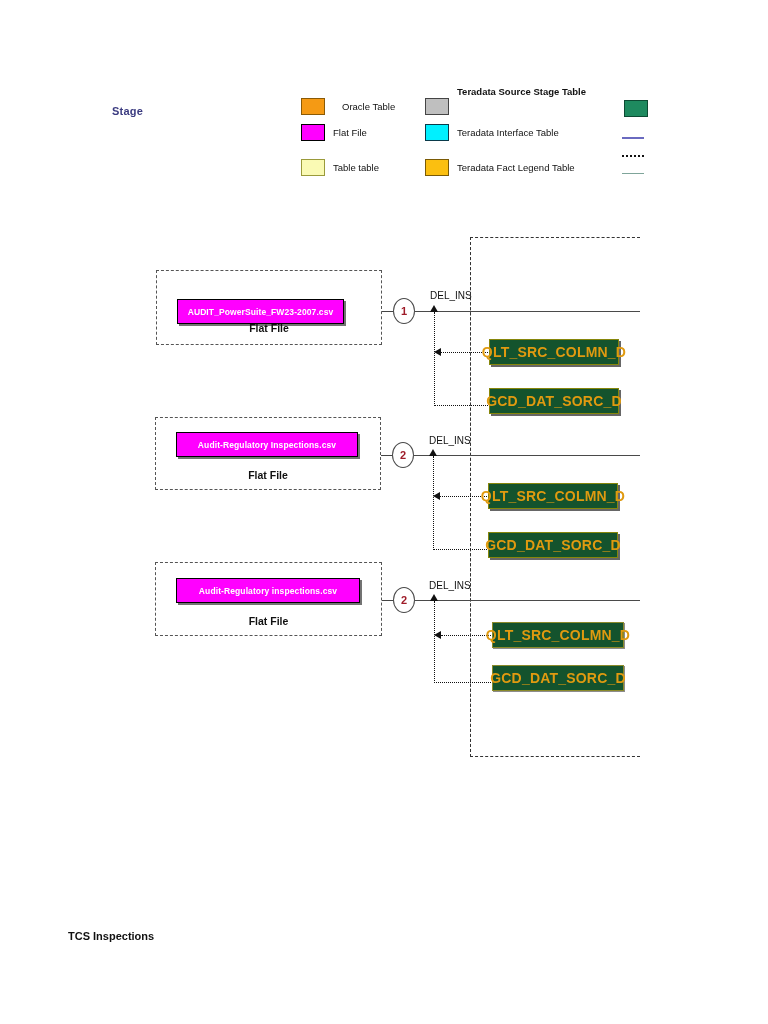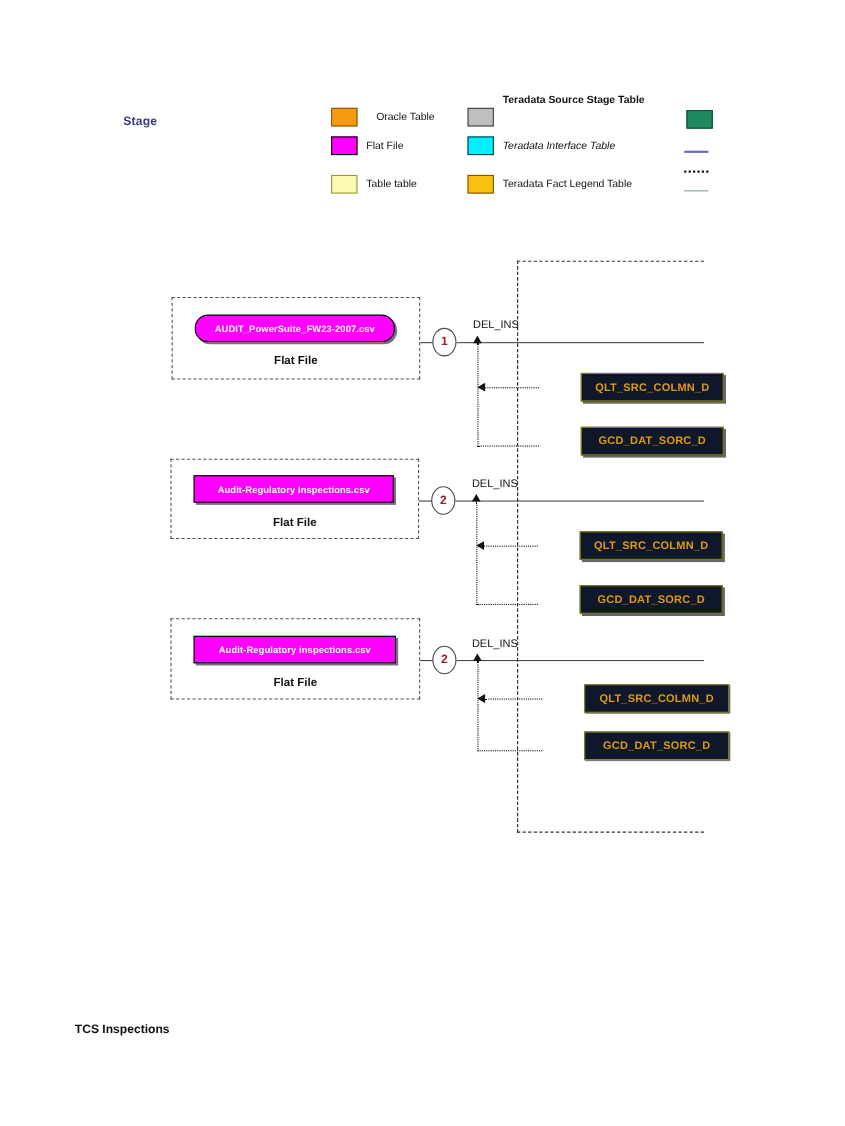--- a/index.html
+++ b/index.html
@@ -76,33 +76,32 @@
     font-size: 10.5px;
     font-weight: bold;
     color: #111111;
     text-align: center;
     white-space: nowrap;
   }
 
   
   .lk-box {
     position: absolute;
-    background: #0f172a;
+    background: #14532d;
     border: 1px solid #86860b;
     box-sizing: border-box;
     box-shadow: 2px 2px 0 rgba(0,0,0,0.6);
     color: #e09a10;
-    font-size: 10px;
+    font-size: 14px;
     font-weight: bold;
     letter-spacing: 0.2px;
     display: flex;
     align-items: center;
     justify-content: center;
     text-align: center;
-    margin-left: 39px;
   }
   .lk-box.thin {
     border: 1px solid #8a8a2a;
     box-shadow: 1px 1px 0 rgba(0,0,0,0.45);
   }
 
   
   .solid-line {
     position: absolute;
     height: 0;
@@ -204,34 +203,34 @@
   <div class="legend-swatch" style="left:301px; top:124px; background:#FF00FF; border:1.5px solid #000000;"></div>
   <div class="legend-label" style="left:333px; top:124px;">Flat File</div>
 
   <div class="legend-swatch" style="left:301px; top:159px; background:#FAFAB4; border:1.5px solid #9a9a3a;"></div>
   <div class="legend-label" style="left:333px; top:159px;">Table table</div>
 
   <div class="legend-swatch" style="left:425px; top:98px; background:#BFBFBF; border:1.5px solid #444444;"></div>
   <div class="legend-label" style="left:457px; top:83px;font-weight:bold;">Teradata Source Stage Table</div>
 
   <div class="legend-swatch" style="left:425px; top:124px; background:#00F0FF; border:1.5px solid #0a3a4a;"></div>
-  <div class="legend-label" style="left:457px; top:124px;font-style:italic;">Teradata Interface Table</div>
+  <div class="legend-label" style="left:457px; top:124px;">Teradata Interface Table</div>
 
   <div class="legend-swatch" style="left:425px; top:159px; background:#FBBF10; border:1.5px solid #7a5a05;"></div>
   <div class="legend-label" style="left:457px; top:159px;">Teradata Fact Legend Table</div>
 
   <div class="legend-swatch" style="left:624px; top:100px; background:#1E8A5F; border:1.5px solid #0d4a33;"></div>
   <div class="legend-line" style="left:622px; top:137px; border-top:2.5px solid #6A6AC0;"></div>
   <div class="legend-line" style="left:622px; top:155px; border-top:2.5px dotted #111111;"></div>
   <div class="legend-line" style="left:622px; top:173px; border-top:1.5px solid #7FA59A;"></div>
 
   <div id="flow-region"></div>
 
   <div class="ff-container" style="left:156px; top:270px; width:226px; height:75px;"></div>
-  <div class="ff-box" style="left:177px; top:286px; width:182px; height:25px;border-radius:12px;">AUDIT_PowerSuite_FW23-2007.csv</div>
+  <div class="ff-box" style="left:177px; top:299px; width:167px; height:25px;">AUDIT_PowerSuite_FW23-2007.csv</div>
   <div class="ff-caption" style="left:156px; top:322px; width:226px;">Flat File</div>
 
   <div class="stub" style="left:382px; top:311px; width:12px;"></div>
   <div class="step-circle" style="left:393px; top:298px;">1</div>
 
   <div class="flow-label" style="left:430px; top:290px;">DEL_INS</div>
   <div class="solid-line" style="left:415px; top:311px; width:225px;"></div>
 
   <div class="arrow-up" style="left:430px; top:305px;"></div>
   <div class="dot-v" style="left:434px; top:312px; height:94px;"></div>

